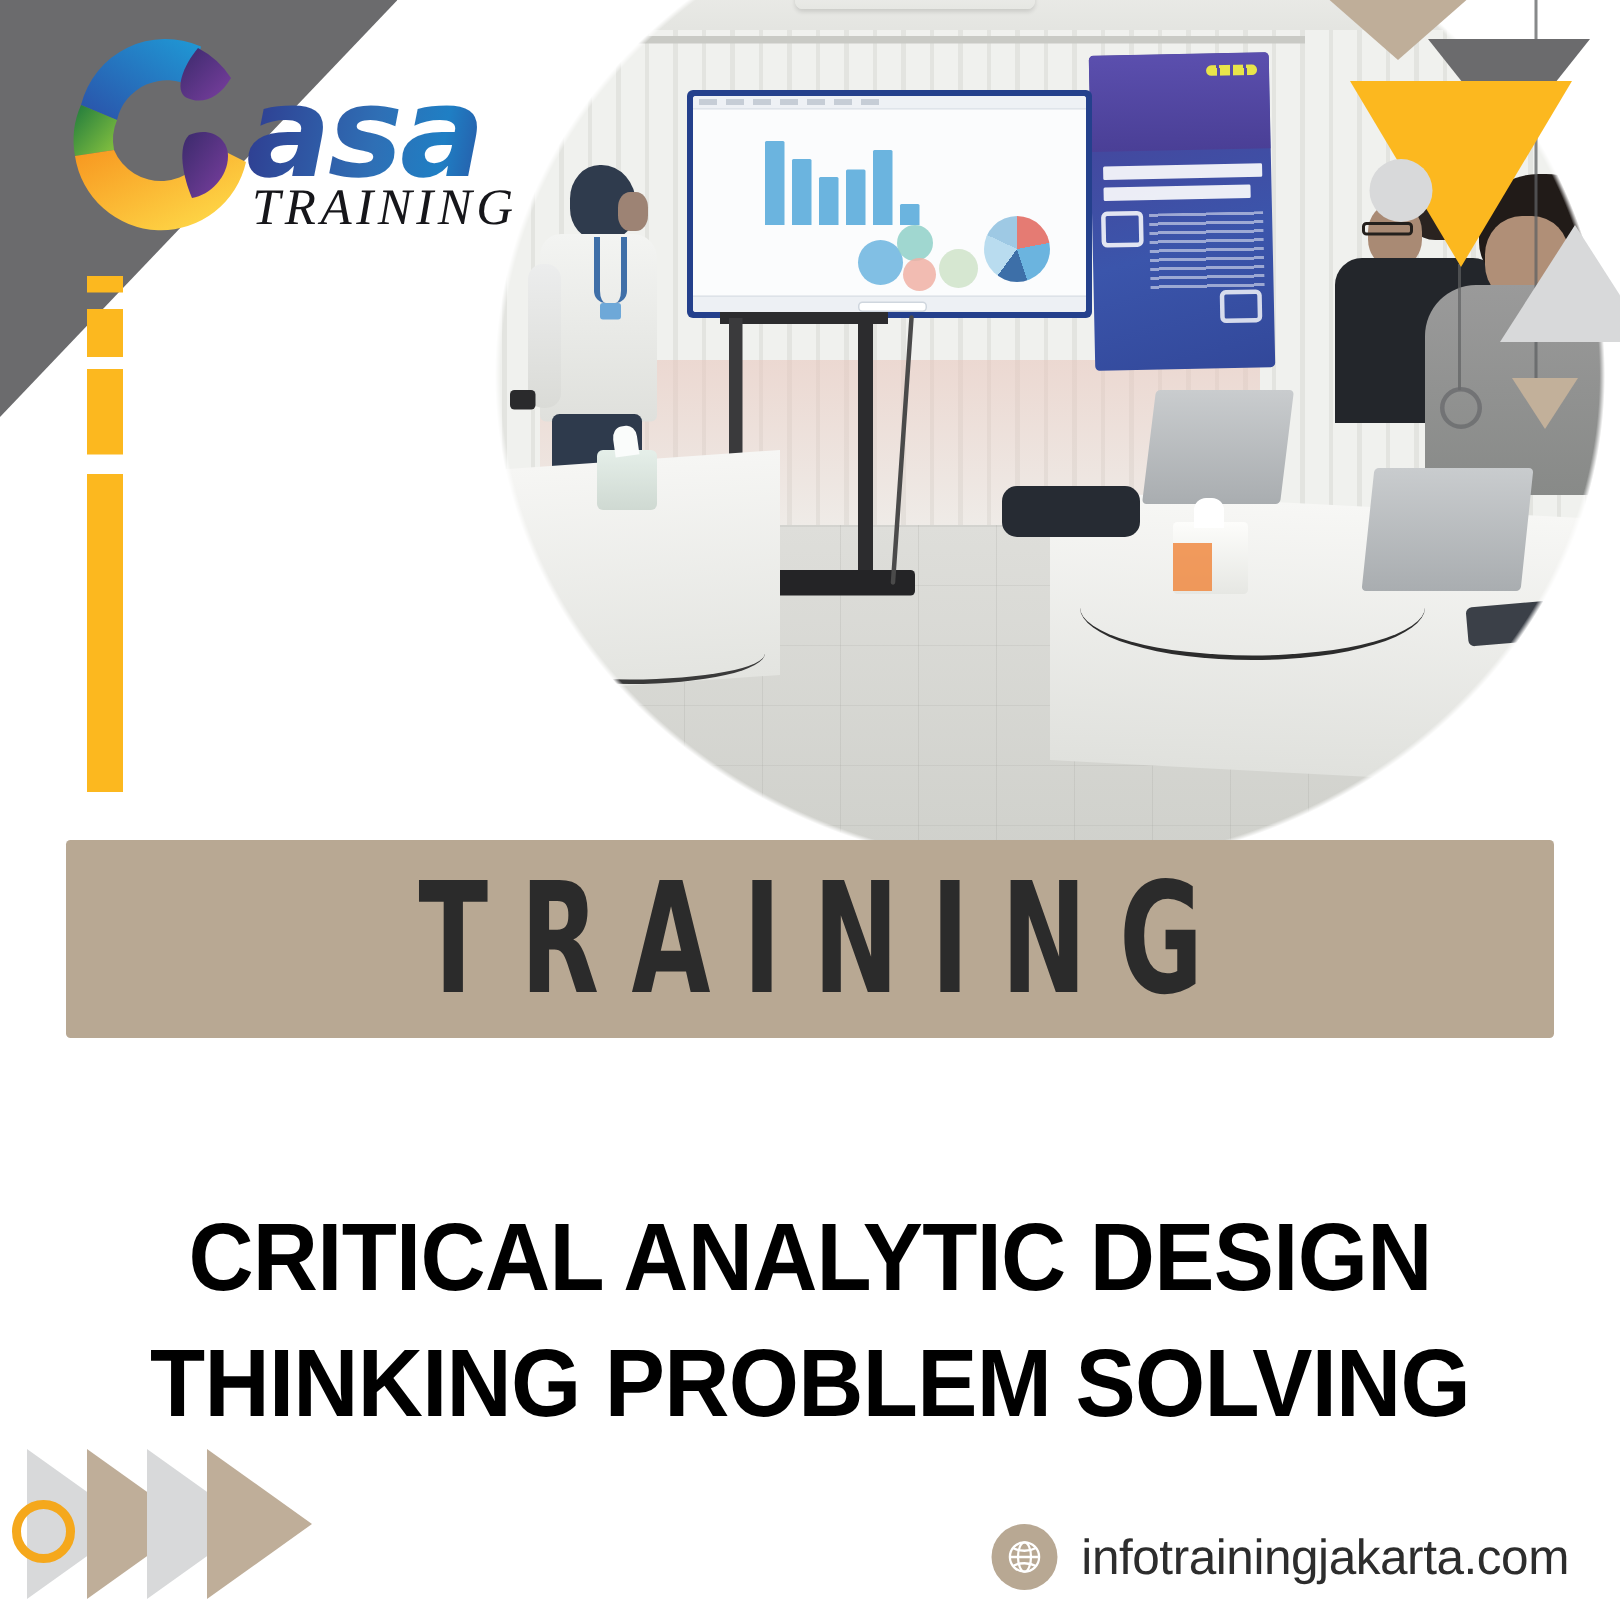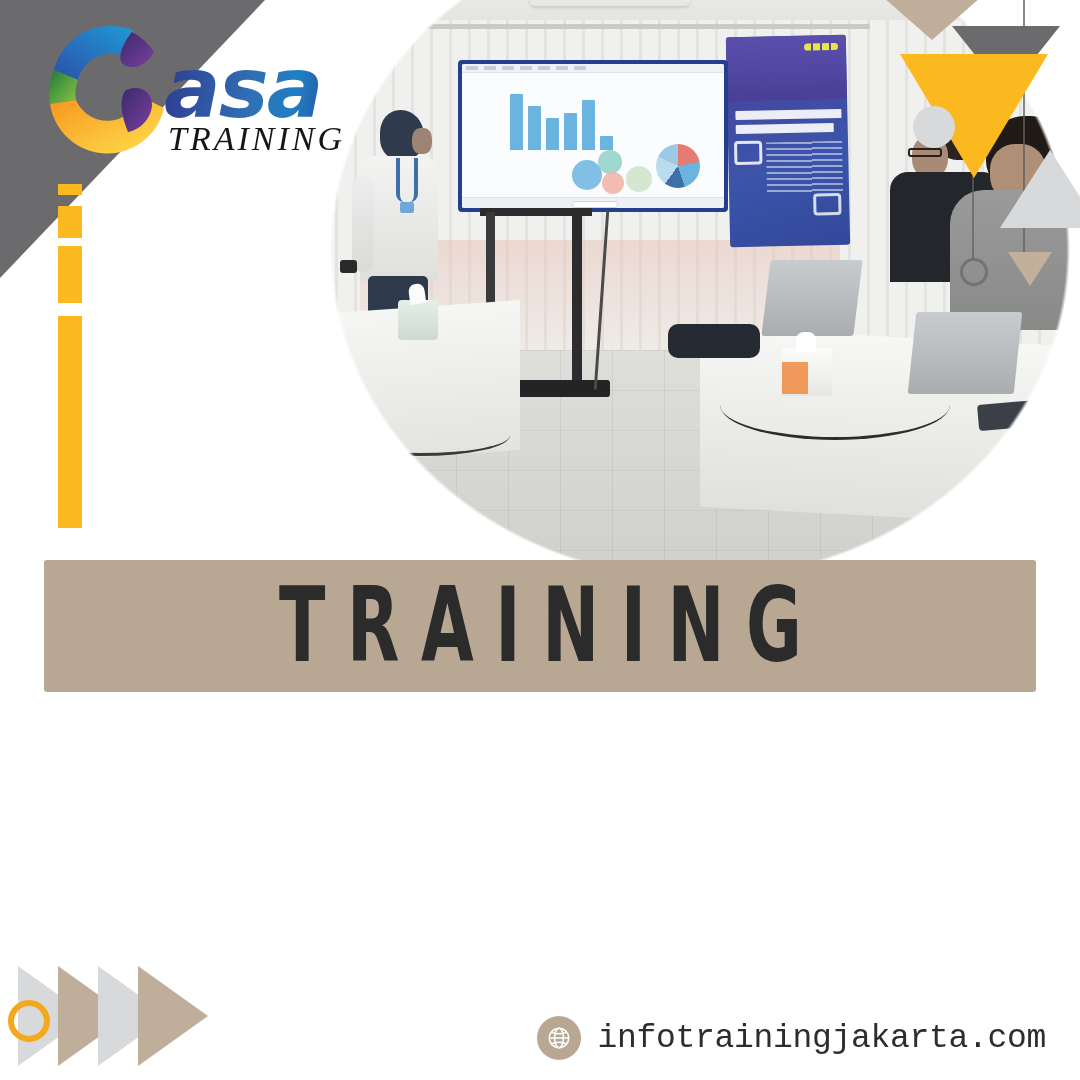--- a/index.html
+++ b/index.html
@@ -187,21 +187,21 @@
   .arrows .av{position:absolute;top:0;width:70px;height:100px;
     clip-path:polygon(0 0,100% 50%,0 100%);}
   .ring{position:absolute;left:8px;top:1000px;width:42px;height:42px;
     border:6px solid #f5a81c;border-radius:50%;}
 
   
   .web{position:absolute;right:34px;top:1016px;display:flex;align-items:center;gap:16px;}
   .web-ico{width:44px;height:44px;border-radius:50%;background:#b8a893;position:relative;
     display:flex;align-items:center;justify-content:center;}
   .web-ico svg{display:block;}
-  .web-txt{font-family:Liberation Mono, monospace;font-size:33px;color:#2d2d2d;letter-spacing:-.3px;}
+  .web-txt{font-family:Liberation Sans, sans-serif;font-size:33px;color:#2d2d2d;letter-spacing:-.3px;}
 </style>
 </head>
 <body>
 
 <div class="poster">
 
   <div class="photo-mask">
     <div class="photo">
       <div class="ph-ceiling"></div>
       <div class="ph-ac"></div>
@@ -326,20 +326,24 @@
 
   <div class="bar bar1"></div>
   <div class="bar bar2"></div>
   <div class="bar bar3"></div>
   <div class="bar bar4"></div>
 
   <div class="train-band">
     <span>TRAINING</span>
   </div>
 
+  <div class="title">
+    <div>CRITICAL ANALYTIC DESIGN</div>
+    <div>THINKING PROBLEM SOLVING</div>
+  </div>
 
   <div class="arrows">
     <div class="av" style="left:0;background:#d8d9da"></div>
     <div class="av" style="left:40px;background:#bfae99"></div>
     <div class="av" style="left:80px;background:#d8d9da"></div>
     <div class="av" style="left:120px;background:#bfae99"></div>
   </div>
   <div class="ring"></div>
 
   <div class="web">

